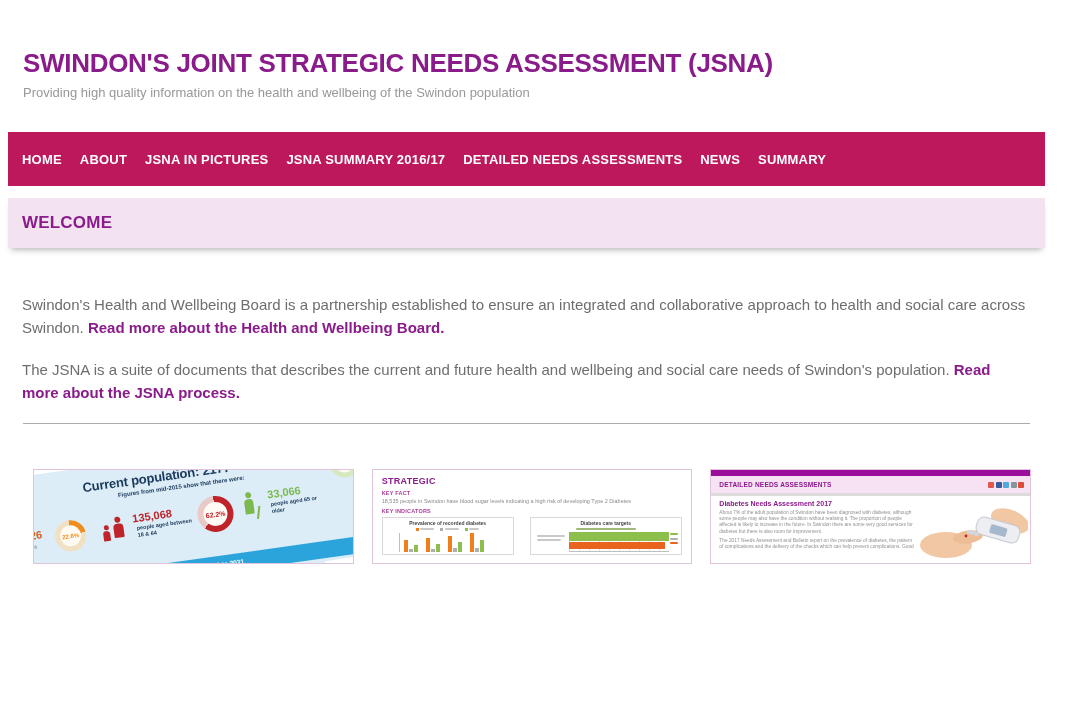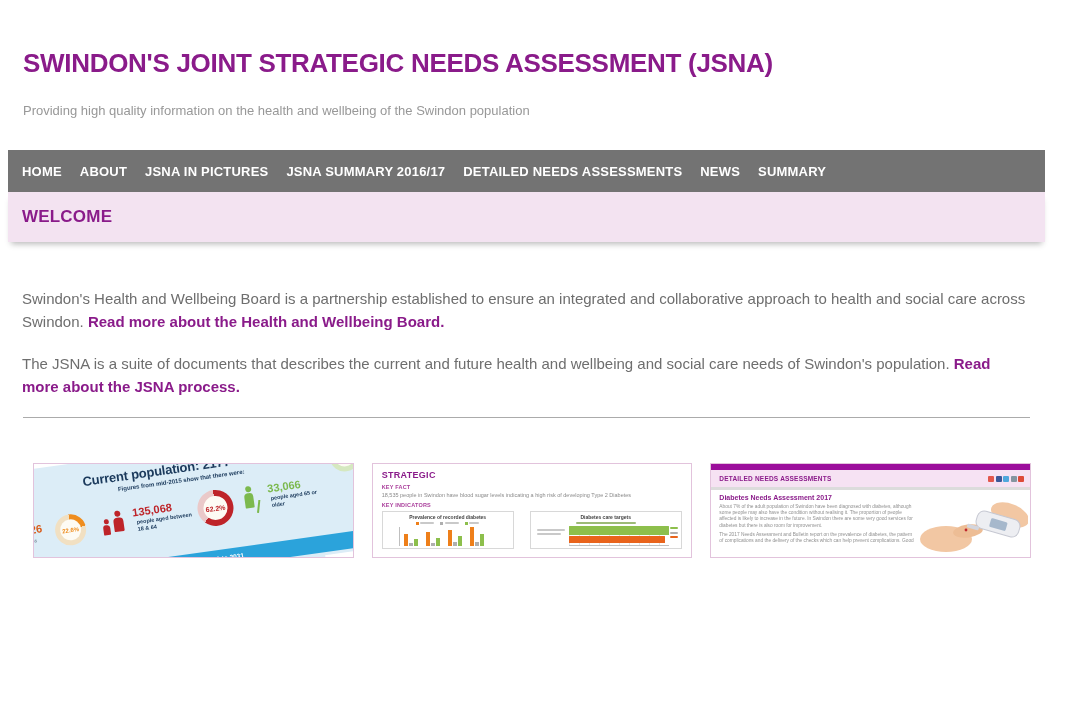--- a/index.html
+++ b/index.html
@@ -3,29 +3,29 @@
 <meta charset="utf-8">
 <style>
   * { margin:0; padding:0; box-sizing:border-box; }
   html,body { width:1069px; height:713px; overflow:hidden; background:#fff;
     font-family:"Liberation Sans","DejaVu Sans",sans-serif; }
   .container { width:1037px; margin-left:8px; }
 
   
   .site-header { padding:48px 0 0 15px; }
   .site-title { font-size:26px; font-weight:bold; color:#8A1B8A; letter-spacing:-0.3px; line-height:30px; cursor:pointer; }
-  .site-tagline { margin-top:24px; font-size:13px; line-height:18px; color:#989898; }
-
-  
-  .main-nav { margin-top:30px; height:42px; background:#737373; display:flex; align-items:center; padding-left:14px; }
+  .site-tagline { margin-top:6px; font-size:13px; line-height:18px; color:#989898; }
+
+  
+  .main-nav { margin-top:30px; height:54px; background:#be185d; display:flex; align-items:center; padding-left:14px; }
   .nav-item { color:#fff; font-size:13px; font-weight:bold; letter-spacing:0.2px; margin-right:18px; cursor:pointer; white-space:nowrap; }
 
   
   .welcome-bar { height:50px; background:#F3E3F1; display:flex; align-items:center; padding-left:14px;
-    box-shadow:0 5px 6px -3px rgba(0,0,0,0.28); position:relative; z-index:2; }
+    box-shadow:0 5px 6px -3px rgba(0,0,0,0.28); position:relative; z-index:2;margin-top:12px; }
   .welcome-title { font-size:17px; font-weight:bold; color:#8A1B8A; letter-spacing:0.2px; }
 
   
   .main-content { padding:45px 14px 0 14px; }
   .main-content p { font-size:15px; line-height:23px; color:#6E6E6E; margin-bottom:19px; }
   .text-link { color:#8A1B8A; font-weight:bold; cursor:pointer; }
   .rule { border:0; border-top:1px solid #ABABAB; margin:13px 1px 0 1px; }
 
   
   .thumb-row { margin:45px 0 0 11px; display:flex; gap:18px; }

